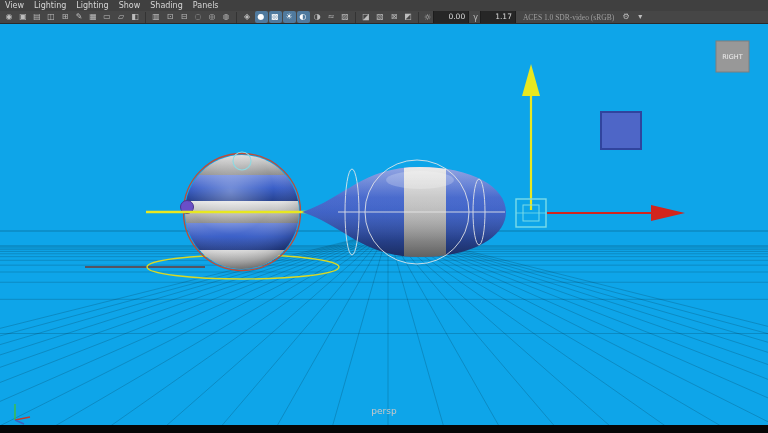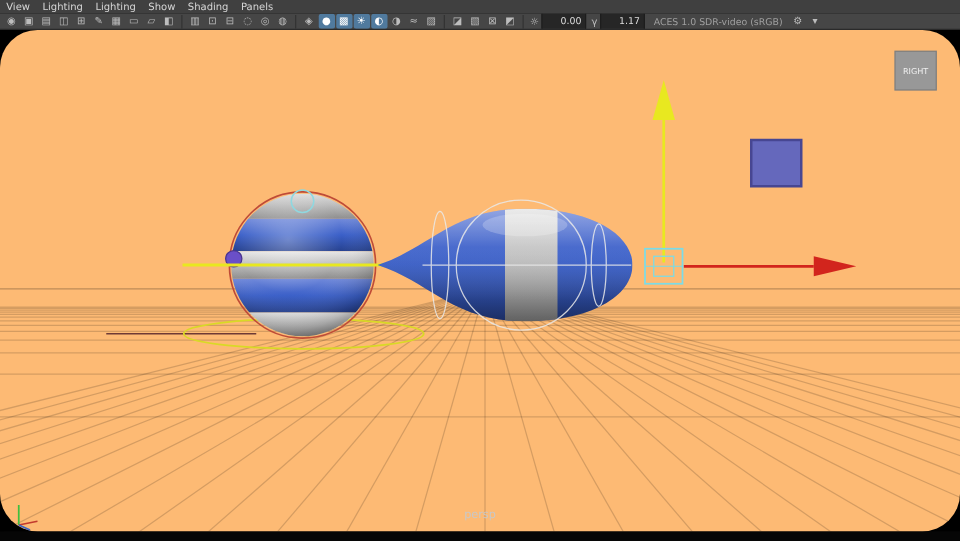--- a/index.html
+++ b/index.html
@@ -13,23 +13,23 @@
   .toolbar{height:13px;background:#464646;display:flex;align-items:center;
            border-bottom:1px solid #2a2a2a;box-sizing:border-box;padding-left:2px;overflow:hidden;}
   .tbicon{display:inline-block;width:13px;height:12px;font-size:8px;line-height:12px;
           text-align:center;color:#bdbdbd;margin:0 0.5px;border-radius:2px;flex:0 0 auto;}
   .tbicon.active{background:#507a9e;color:#ffffff;}
   .tbsep{width:1px;height:11px;background:#333;margin:0 3px;flex:0 0 auto;}
   .tbfield{display:flex;align-items:center;margin:0 2px;flex:0 0 auto;}
   .tbfield .ficon{color:#bdbdbd;font-size:8px;margin-right:2px;}
   .tbfield .fval{background:#262626;color:#dddddd;font-size:7.5px;line-height:10px;
                  width:28px;text-align:right;padding:16px 3px;border:1px solid #1d1d1d;border-radius:2px;}
-  .cslabel{color:#9f9f9f;font-size:7.5px;margin:0 5px;white-space:nowrap;flex:0 0 auto;}
+  .cslabel{color:#9f9f9f;font-size:7.5px;margin:0 5px;white-space:nowrap;flex:0 0 auto;font-family:Liberation Serif, serif;}
   
-  .viewport{position:relative;width:768px;height:401px;background:#fdba74;border-radius:30px;}
+  .viewport{position:relative;width:768px;height:401px;background:#0ea5e9;}
   .viewport svg{position:absolute;left:0;top:0;}
   .bottombar{height:8px;background:#060606;}
 </style>
 </head>
 <body>
 
 <div class="app">
 
   <div class="menubar">
     <span>View</span>

